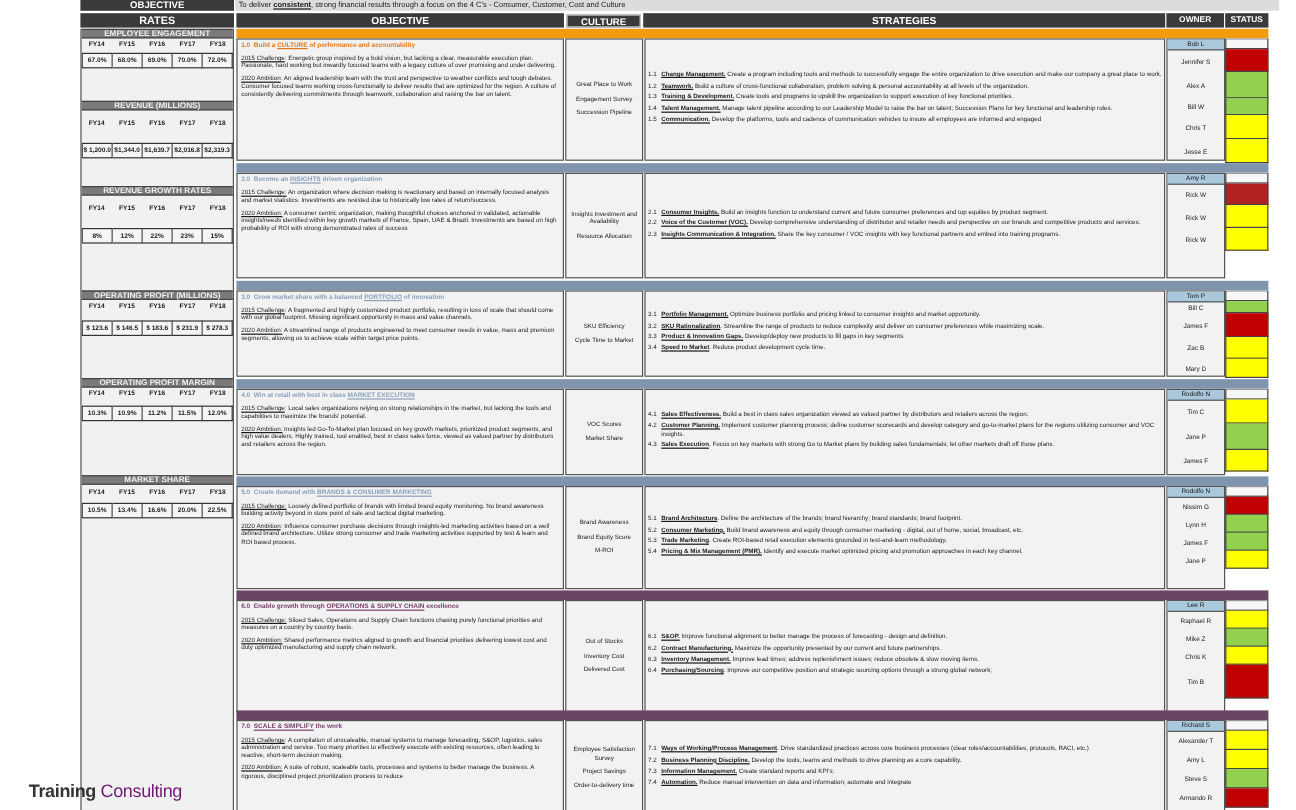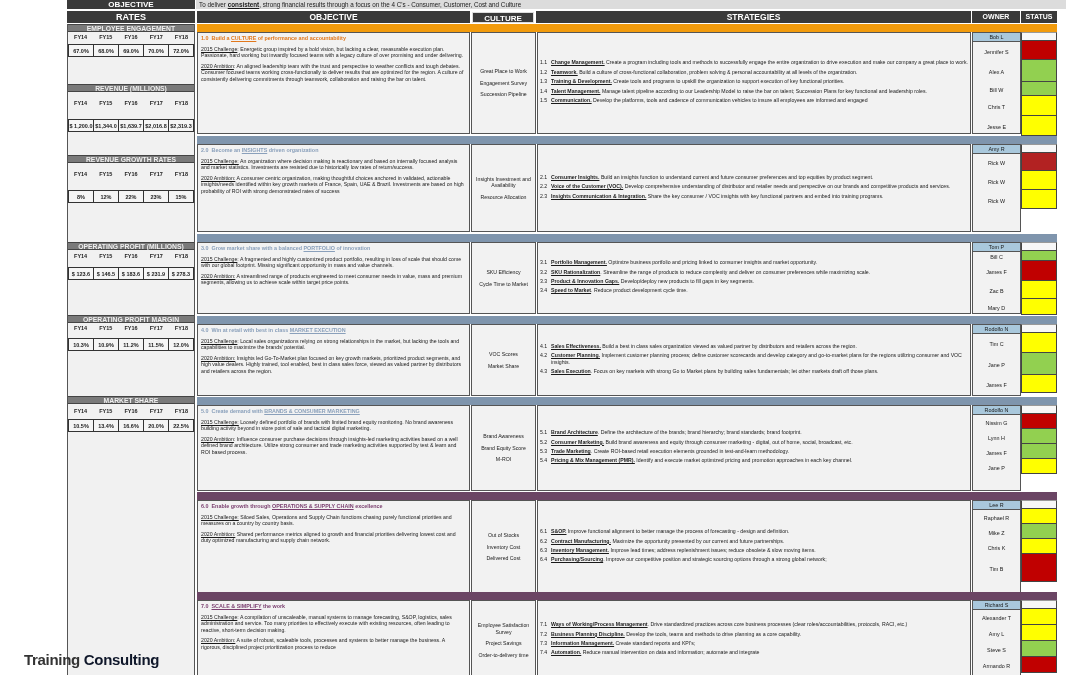--- a/index.html
+++ b/index.html
@@ -24,21 +24,21 @@
   #goals-col { left: 67px; top: 24px; width: 128px; height: 651px; background: #f1f1f1; border-left: 1px solid #555; border-right: 1px solid #555; }
   .goal-block { position: absolute; left: 0; width: 126px; }
   .goal-title { height: 8px; font-size: 6.8px; line-height: 8px; background: #7a7a7a; color: #eee; font-weight: bold; text-align: center; border-top: 1px solid #444; border-bottom: 1px solid #444; }
   .goal-years, .goal-vals { display: flex; }
   .goal-years span { flex: 1; text-align: center; font-weight: bold; font-size: 5.5px; color: #222; }
   .goal-vals span { flex: 1; text-align: center; font-weight: bold; font-size: 5.5px; border: 1px solid #333; border-left: none; background: #f5f5f5; color: #222; }
   .goal-vals span:first-child { border-left: 1px solid #333; }
 
   #logo { left: 24px; top: 651px; font-size: 15px; letter-spacing: -0.3px; }
   #logo .a { color: #333; font-weight: bold; }
-  #logo .c { color: #0f172a; font-weight: bold; }
+  #logo .c { color: #701a75; }
 
   
   .band { position: absolute; left: 197px; width: 860px; height: 8px; }
   .band.orange { background: #f29b0c; }
   .band.blue { background: #7f95ad; }
   .band.plum { background: #6b4564; }
 
   .strat { position: absolute; left: 197px; width: 273px; background: #f2f2f2; border: 1px solid #555; padding: 2px 3px; font-size: 5.2px; line-height: 6.6px; }
   .strat .t { font-weight: bold; font-size: 5.4px; margin-bottom: 4px; }
   .strat .t.orange { color: #e2781c; }

